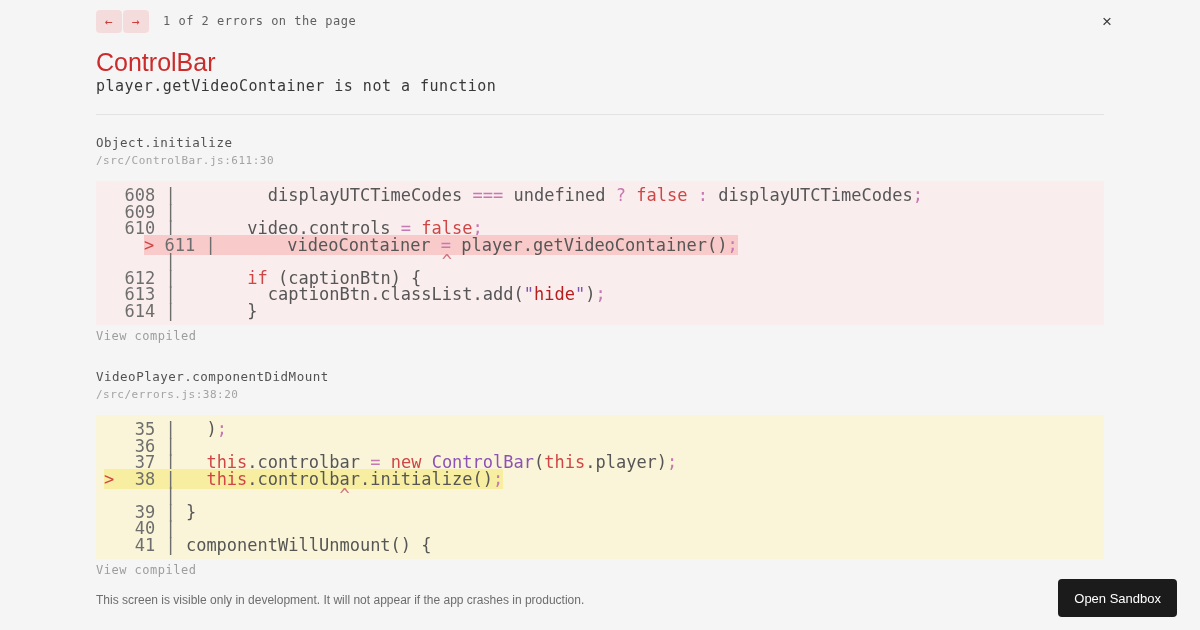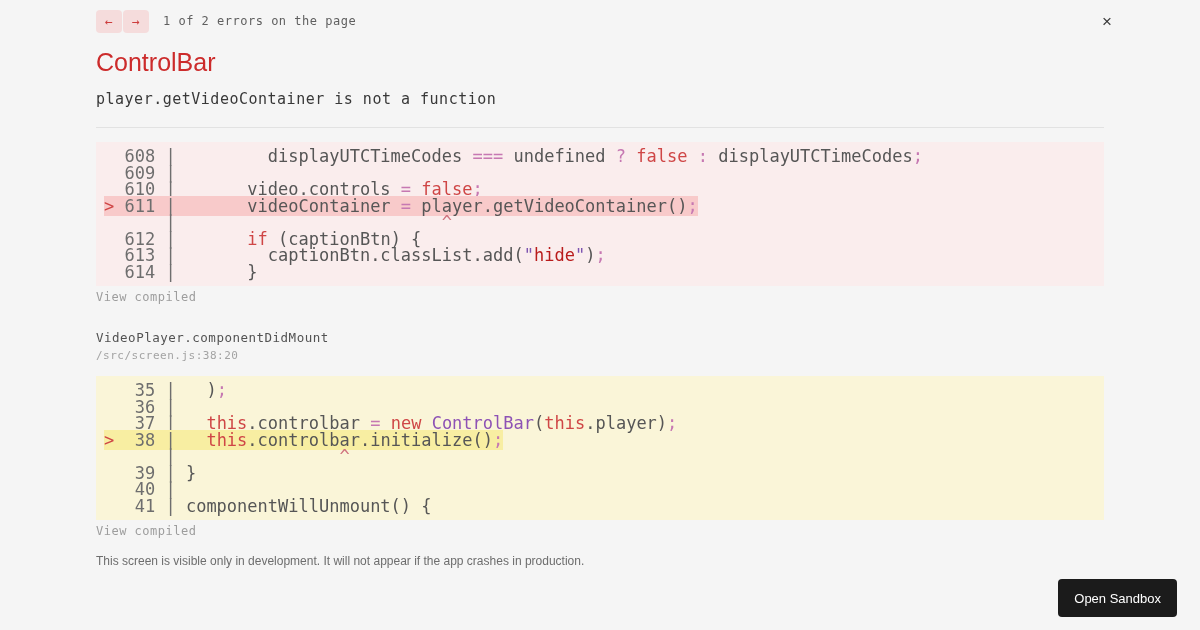--- a/index.html
+++ b/index.html
@@ -26,21 +26,21 @@
     font-size:12px; color:#5f5f5f; letter-spacing:0.5px;
   }
   .close-btn {
     background:none; border:none; color:#3a3a3a; font-size:17px;
     cursor:pointer; line-height:1; padding:2px 6px; margin-right:-14px;
   }
 
   
   .error-name { margin-top:14px; font-size:25px; font-weight:500; color:#cc2b2b; }
   .error-message {
-    margin-top:13px; font-family:"DejaVu Sans Mono", monospace;
+    font-family:"DejaVu Sans Mono", monospace;
     font-size:15px; color:#383838; letter-spacing:0.5px;
   }
   .divider { margin-top:19px; border-top:1px solid #e2e2e2; height:0; }
 
   
   .frame-header { margin-top:20px; cursor:pointer; }
   .frame-2 .frame-header { margin-top:26px; }
   .frame-title {
     font-family:"DejaVu Sans Mono", monospace; font-size:12.5px; color:#525252;
     letter-spacing:0.5px;
@@ -51,21 +51,21 @@
   }
 
   .code-block {
     margin-top:14px; padding:6px 8px;
     font-family:"DejaVu Sans Mono", monospace; font-size:17px; line-height:16.5px;
     white-space:pre; overflow:hidden;
   }
   .code-block.error   { background:#faeded; }
   .code-block.warning { background:#faf5d8; }
   .code-line { height:16.5px; }
-  .hl-error   { background:#f8caca; }
+  .hl-error   { background:#f8caca;margin-left:40px; }
   .hl-warning { background:#f8eea2; }
   .gutter-mark { color:#cf4646; }
   .gutter-num  { color:#6e6e6e; }
   .tk-plain { color:#565656; }
   .tk-op    { color:#c678b2; }
   .tk-kw    { color:#cf4646; }
   .tk-cls   { color:#8d52b5; }
   .tk-str   { color:#b91c1c; }
   .tk-strq  { color:#7d54b0; }
   .tk-caret { color:#d0737f; }
@@ -100,28 +100,32 @@
     </div>
     <button class="close-btn">×</button>
   </div>
 
   <div class="error-name">ControlBar</div>
   <div class="error-message">player.getVideoContainer is not a function</div>
 
   <div class="divider"></div>
 
   <div class="frame frame-1">
+    <div class="frame-header">
+      <div class="frame-title">Object.initialize</div>
+      <div class="frame-location">/src/ControlBar.js:611:30</div>
+    </div>
     <div class="code-block error"><div class="code-line"><span><span class="gutter-mark">  </span><span class="gutter-num">608 | </span><span class="tk-plain">        displayUTCTimeCodes </span><span class="tk-op">===</span><span class="tk-plain"> undefined </span><span class="tk-op">?</span><span class="tk-plain"> </span><span class="tk-kw">false</span><span class="tk-plain"> </span><span class="tk-op">:</span><span class="tk-plain"> displayUTCTimeCodes</span><span class="tk-op">;</span></span></div><div class="code-line"><span><span class="gutter-mark">  </span><span class="gutter-num">609 | </span></span></div><div class="code-line"><span><span class="gutter-mark">  </span><span class="gutter-num">610 | </span><span class="tk-plain">      video.controls </span><span class="tk-op">=</span><span class="tk-plain"> </span><span class="tk-kw">false</span><span class="tk-op">;</span></span></div><div class="code-line"><span class="hl-error"><span class="gutter-mark">&gt; </span><span class="gutter-num">611 | </span><span class="tk-plain">      videoContainer </span><span class="tk-op">=</span><span class="tk-plain"> player.getVideoContainer()</span><span class="tk-op">;</span></span></div><div class="code-line"><span><span class="gutter-mark">  </span><span class="gutter-num">    | </span><span class="tk-caret">                         ^</span></span></div><div class="code-line"><span><span class="gutter-mark">  </span><span class="gutter-num">612 | </span><span class="tk-plain">      </span><span class="tk-kw">if</span><span class="tk-plain"> (captionBtn) {</span></span></div><div class="code-line"><span><span class="gutter-mark">  </span><span class="gutter-num">613 | </span><span class="tk-plain">        captionBtn.classList.add(</span><span class="tk-strq">"</span><span class="tk-str">hide</span><span class="tk-strq">"</span><span class="tk-plain">)</span><span class="tk-op">;</span></span></div><div class="code-line"><span><span class="gutter-mark">  </span><span class="gutter-num">614 | </span><span class="tk-plain">      }</span></span></div></div>
     <button class="view-compiled">View compiled</button>
   </div>
 
   <div class="frame frame-2">
     <div class="frame-header">
       <div class="frame-title">VideoPlayer.componentDidMount</div>
-      <div class="frame-location">/src/screen.js:38:20</div>
+      <div class="frame-location">/src/errors.js:38:20</div>
     </div>
     <div class="code-block warning"><div class="code-line"><span><span class="gutter-mark">  </span><span class="gutter-num"> 35 | </span><span class="tk-plain">  )</span><span class="tk-op">;</span></span></div><div class="code-line"><span><span class="gutter-mark">  </span><span class="gutter-num"> 36 | </span></span></div><div class="code-line"><span><span class="gutter-mark">  </span><span class="gutter-num"> 37 | </span><span class="tk-plain">  </span><span class="tk-kw">this</span><span class="tk-plain">.controlbar </span><span class="tk-op">=</span><span class="tk-plain"> </span><span class="tk-kw">new</span><span class="tk-plain"> </span><span class="tk-cls">ControlBar</span><span class="tk-plain">(</span><span class="tk-kw">this</span><span class="tk-plain">.player)</span><span class="tk-op">;</span></span></div><div class="code-line"><span class="hl-warning"><span class="gutter-mark">&gt; </span><span class="gutter-num"> 38 | </span><span class="tk-plain">  </span><span class="tk-kw">this</span><span class="tk-plain">.controlbar.initialize()</span><span class="tk-op">;</span></span></div><div class="code-line"><span><span class="gutter-mark">  </span><span class="gutter-num">    | </span><span class="tk-caret">               ^</span></span></div><div class="code-line"><span><span class="gutter-mark">  </span><span class="gutter-num"> 39 | </span><span class="tk-plain">}</span></span></div><div class="code-line"><span><span class="gutter-mark">  </span><span class="gutter-num"> 40 | </span></span></div><div class="code-line"><span><span class="gutter-mark">  </span><span class="gutter-num"> 41 | </span><span class="tk-plain">componentWillUnmount() {</span></span></div></div>
     <button class="view-compiled">View compiled</button>
   </div>
 
   <div class="footer">
     <div class="footer-line">This screen is visible only in development. It will not appear if the app crashes in production.</div>
 
   </div>
 

